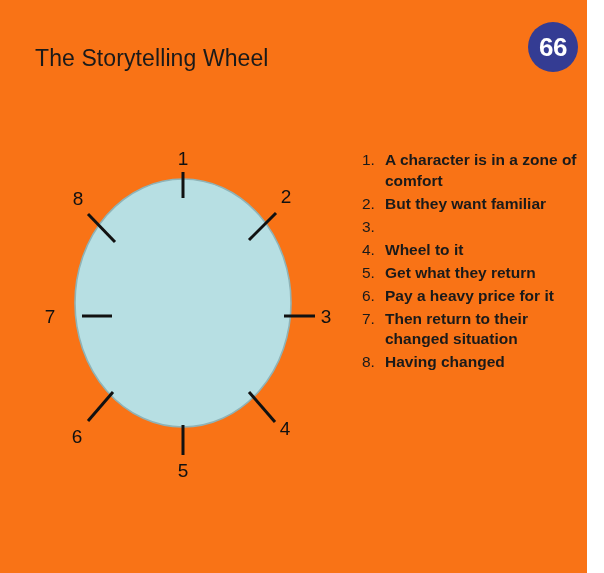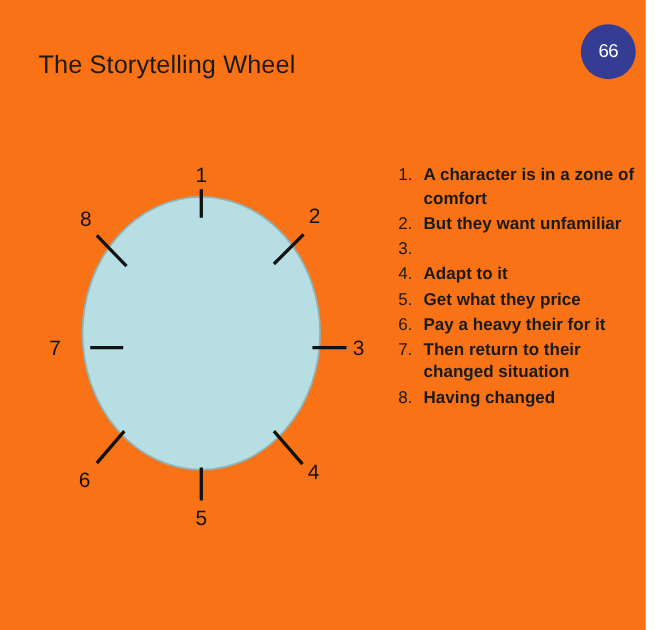--- a/index.html
+++ b/index.html
@@ -34,22 +34,22 @@
 
   #page-badge {
     position: absolute;
     left: 528px;
     top: 22px;
     width: 50px;
     height: 50px;
     border-radius: 50%;
     background: #343c93;
     color: #ffffff;
-    font-size: 17px;
-    font-weight: normal;
+    font-size: 26px;
+    font-weight: bold;
     display: flex;
     align-items: center;
     justify-content: center;
     letter-spacing: -0.5px;
   }
 
   
   #wheel-diagram {
     position: absolute;
     left: 30px;
@@ -135,40 +135,40 @@
 
   <div id="steps-list">
 
     <div class="step-item">
       <span class="step-num">1.</span>
       <span class="step-text">A character is in a zone of comfort</span>
     </div>
 
     <div class="step-item">
       <span class="step-num">2.</span>
-      <span class="step-text">But they want unfamiliar</span>
+      <span class="step-text">But they want familiar</span>
     </div>
 
     <div class="step-item">
       <span class="step-num">3.</span>
     </div>
 
     <div class="step-item">
       <span class="step-num">4.</span>
-      <span class="step-text">Adapt to it</span>
+      <span class="step-text">Wheel to it</span>
     </div>
 
     <div class="step-item">
       <span class="step-num">5.</span>
-      <span class="step-text">Get what they price</span>
+      <span class="step-text">Get what they return</span>
     </div>
 
     <div class="step-item">
       <span class="step-num">6.</span>
-      <span class="step-text">Pay a heavy their for it</span>
+      <span class="step-text">Pay a heavy price for it</span>
     </div>
 
     <div class="step-item">
       <span class="step-num">7.</span>
       <span class="step-text">Then return to their changed situation</span>
     </div>
 
     <div class="step-item">
       <span class="step-num">8.</span>
       <span class="step-text">Having changed</span>

